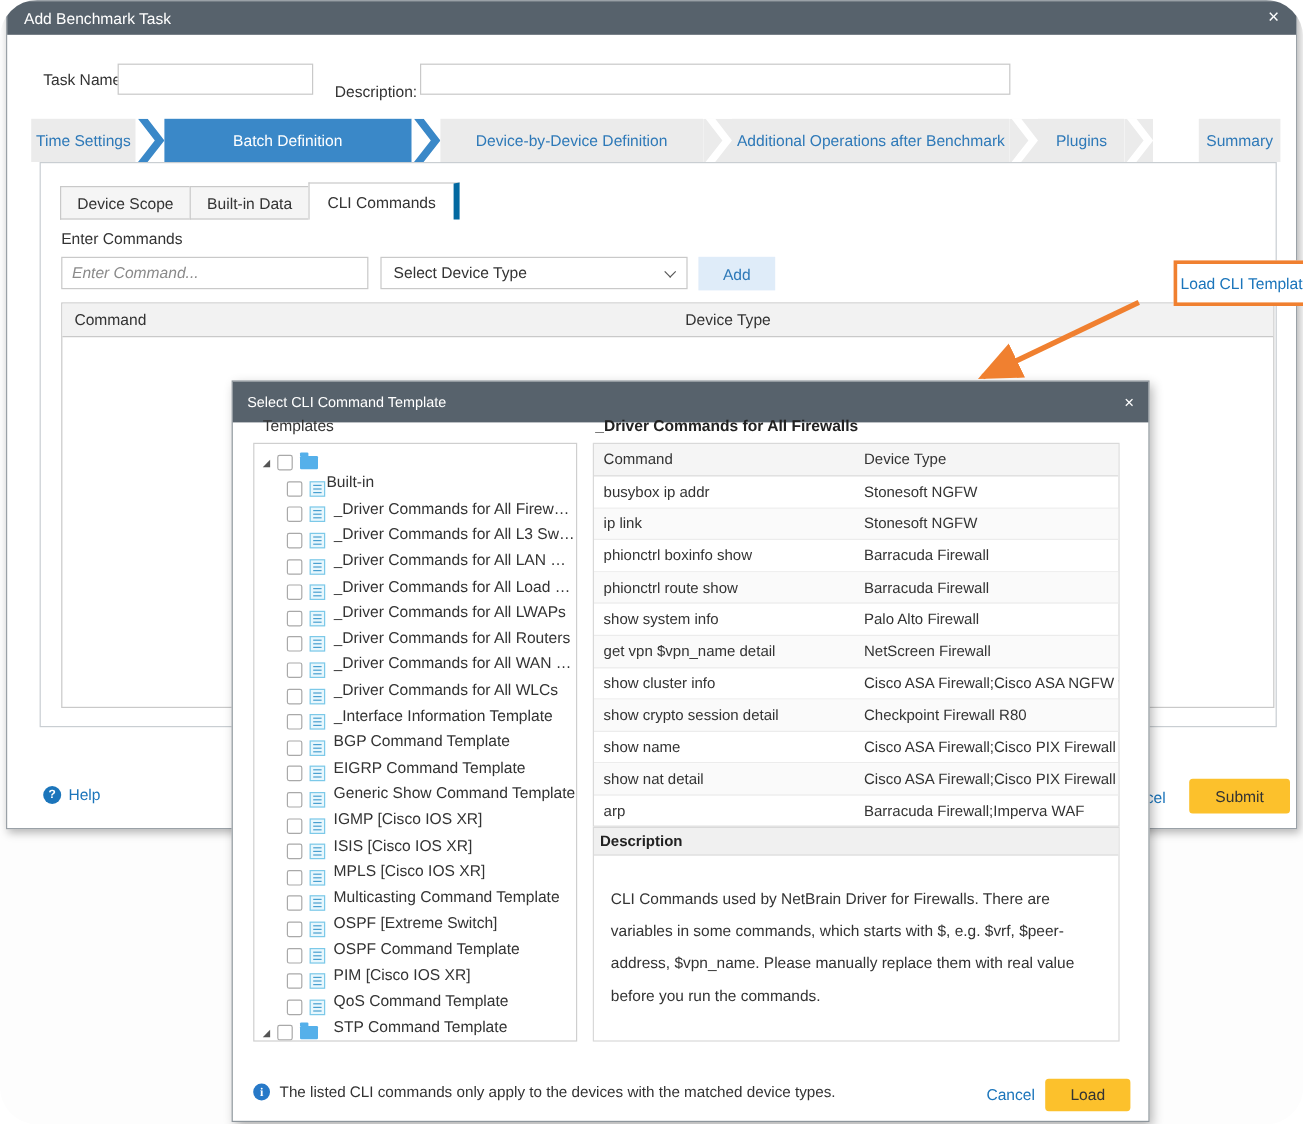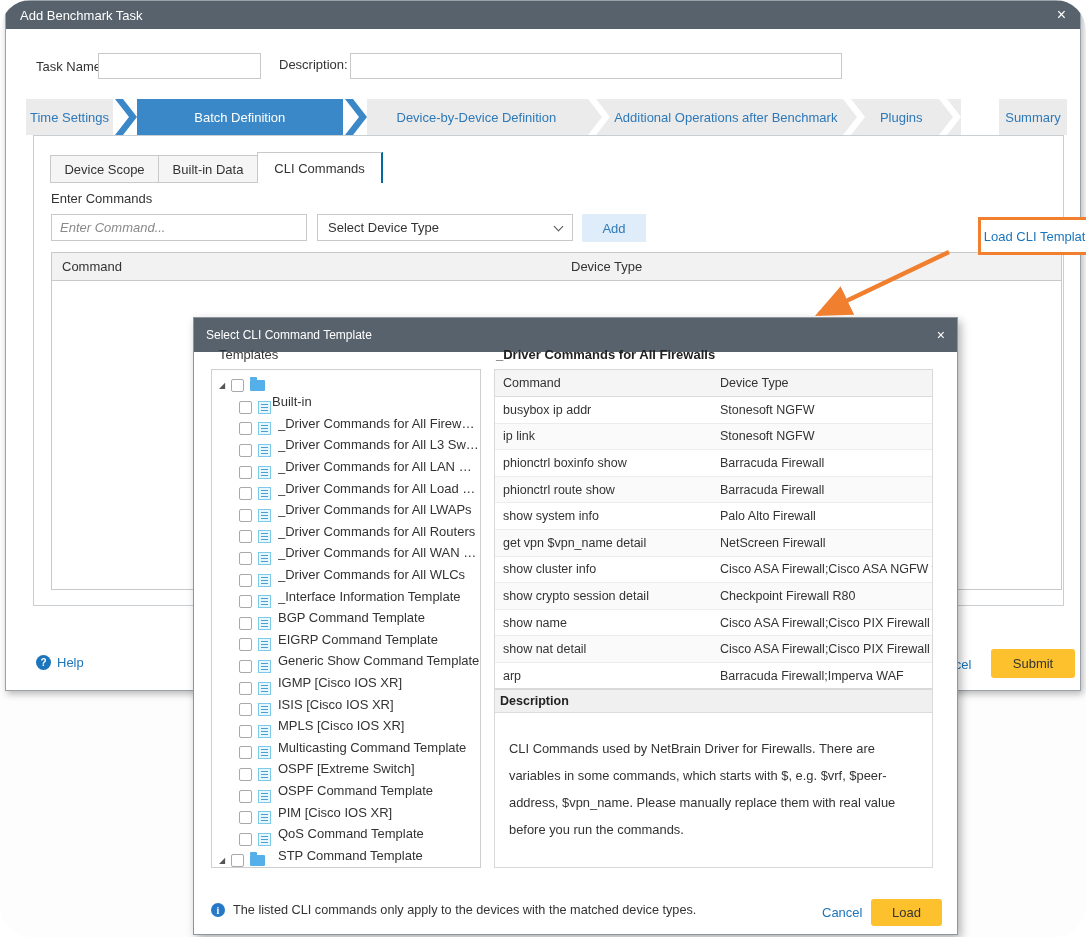--- a/index.html
+++ b/index.html
@@ -24,21 +24,21 @@
           background:#ebebeb; color:#2e79b8; white-space:nowrap; padding:0 4px; }
   .wtab.active { background:#3a88c8; color:#fff; }
   .wsep { width:24px; height:36px; flex:0 0 24px; }
 
   
   #tab-container { position:absolute; left:27px; top:134px; width:1031px; height:471px; border:1px solid #c9ced2; background:#fff; }
   #subtabs { position:absolute; left:16px; top:17px; height:30px; display:flex; align-items:flex-end; }
   .stab { height:28px; display:flex; align-items:center; justify-content:center; font-size:13px; color:#333;
           background:#f5f5f5; border:1px solid #c9c9c9; border-right:none; cursor:pointer; }
   .stab:last-child { border-right:1px solid #c9c9c9; }
-  .stab.active { background:#fff; height:31px; border-bottom:none; border-right:2px solid #0369a1; position:relative; z-index:2; }
+  .stab.active { background:#fff; height:31px; border-bottom:none; border-right:5px solid #0369a1; position:relative; z-index:2; }
 
   #enter-commands-label { position:absolute; left:17px; top:55px; font-size:13px; color:#333; }
   #command-input { left:17px; top:78px; width:256px; height:27px; }
   #device-type-select { position:absolute; left:283px; top:78px; width:256px; height:27px; border:1px solid #c9c9c9;
         display:flex; align-items:center; justify-content:space-between; padding:0 10px; font-size:13px; color:#333; cursor:pointer; background:#fff; }
   .chev-down { width:7px; height:7px; border-right:1.5px solid #555; border-bottom:1.5px solid #555; transform:rotate(45deg); margin-top:-3px; }
   #add-button { position:absolute; left:548px; top:78px; width:64px; height:28px; background:#dfecf9; color:#2e79b8;
         border:none; font-size:13px; font-family:"Liberation Sans",sans-serif; cursor:pointer; }
 
   #load-templates-box { position:absolute; left:944px; top:81px; width:127px; height:38px; border:3px solid #f08030;
@@ -108,21 +108,21 @@
 <div id="stage">
 
   <div id="main-window">
     <div id="main-titlebar" class="titlebar">
       <span>Add Benchmark Task</span>
       <span class="close-x">×</span>
     </div>
 
     <span class="form-label" style="left:30px; top:58px;">Task Name:</span>
     <input class="text-input" style="left: 92px; top: 52px; width: 163px; height: 26px;" value="">
-    <span class="form-label" style="left:273px; top:56px;">Description:</span>
+    <span class="form-label" style="left:273px; top:68px;">Description:</span>
     <input class="text-input" style="left: 344px; top: 52px; width: 492px; height: 26px;" value="">
 
     <div id="wizard-tabs">
         <div class="wtab" style="flex: 1 1 92px;">Time Settings</div>
         <div class="wsep"><svg width="24" height="36">
             <rect width="24" height="36" fill="#ffffff"></rect>
             <path d="M2 0 L16 18 L2 36 L10 36 L24 18 L10 0 Z" fill="#3a88c8"></path>
           </svg></div>
         <div class="wtab active" style="flex: 1 1 219px;">Batch Definition</div>
         <div class="wsep"><svg width="24" height="36">

